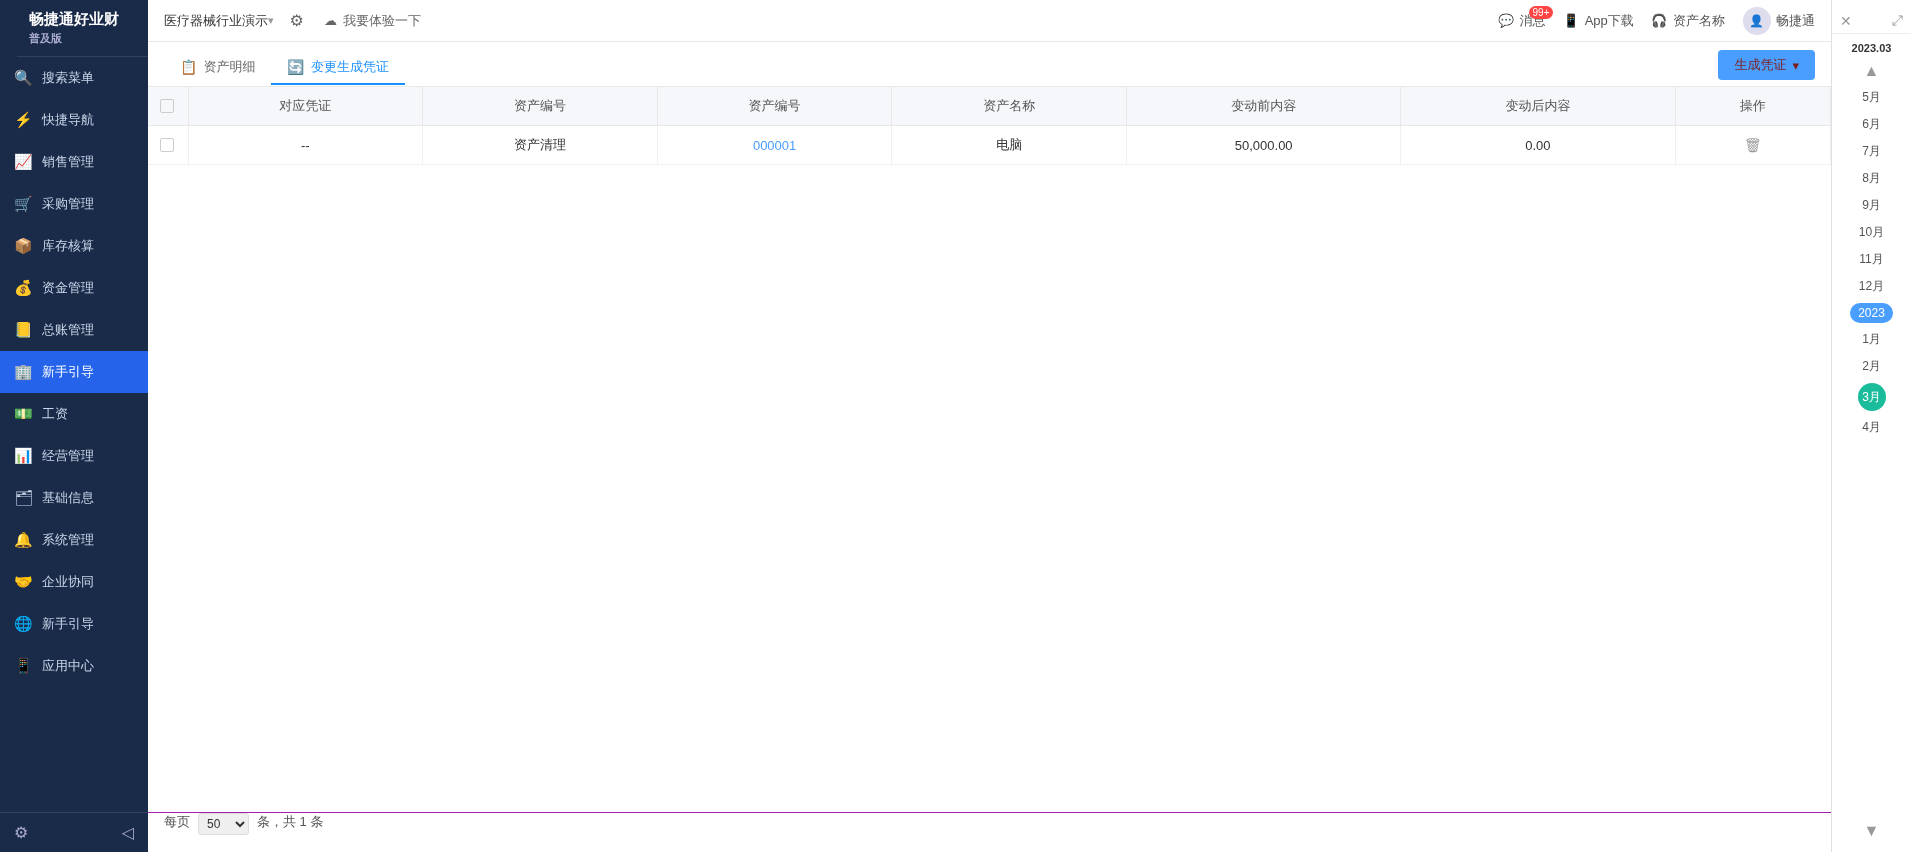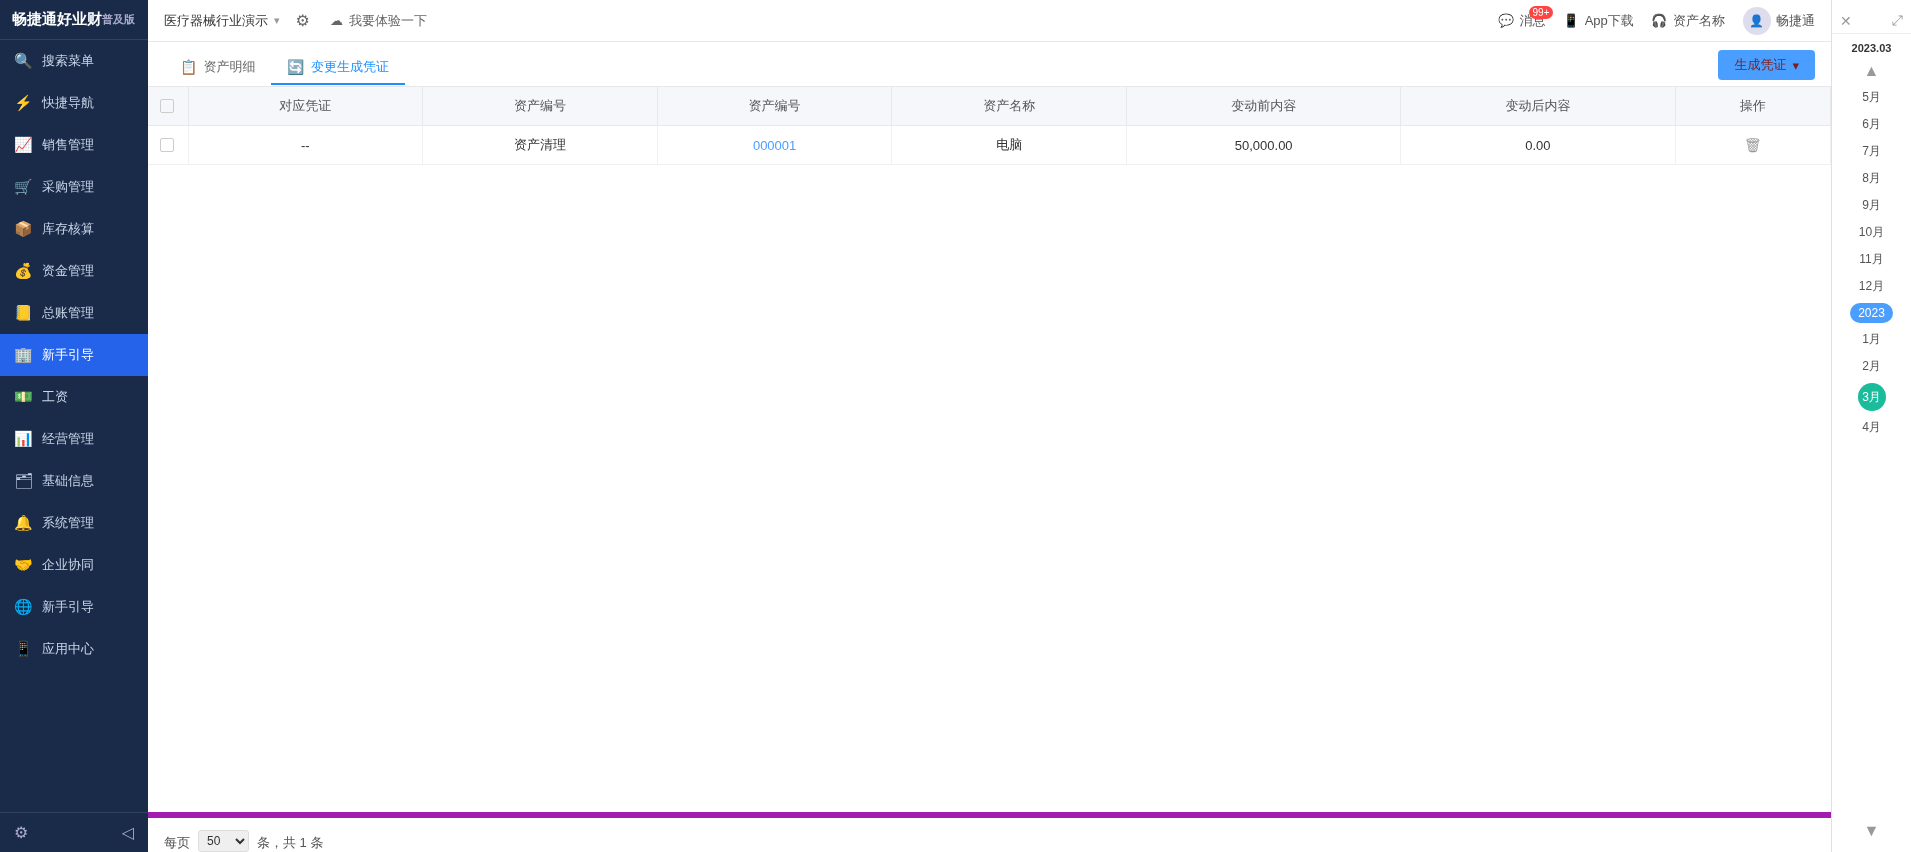--- a/index.html
+++ b/index.html
@@ -14,21 +14,22 @@
       height: 100%;
       flex-shrink: 0;
     }
     .sidebar-logo {
       padding: 10px 12px;
       color: #fff;
       font-size: 14px;
       font-weight: bold;
       border-bottom: 1px solid rgba(255,255,255,0.1);
       display: flex;
-      flex-direction: row;
+      flex-direction: column;
+      margin-left: 17px;
     }
     .sidebar-logo .logo-title { font-size: 15px; }
     .sidebar-logo .logo-sub { font-size: 11px; color: #aac; margin-top: 2px; }
     .sidebar-scroll {
       flex: 1;
       overflow-y: auto;
       overflow-x: hidden;
     }
     .sidebar-scroll::-webkit-scrollbar { width: 4px; }
     .sidebar-scroll::-webkit-scrollbar-thumb { background: rgba(255,255,255,0.2); }
@@ -65,21 +66,20 @@
       background: #fff;
       border-bottom: 1px solid #e8e8e8;
       display: flex;
       align-items: center;
       padding: 0 16px;
       gap: 12px;
     }
     .topbar-company {
       display: flex;
       align-items: center;
-      gap: 6px;
       color: #333;
       font-size: 13px;
       cursor: pointer;
     }
     .topbar-company .chevron { color: #999; font-size: 11px; }
     .topbar-settings { color: #666; cursor: pointer; font-size: 16px; margin-left: 4px; }
     .topbar-trial {
       display: flex;
       align-items: center;
       gap: 6px;
@@ -244,23 +244,23 @@
       border-radius: 2px;
       cursor: pointer;
     }
     .asset-code { color: #4a9eff; }
     .delete-icon { color: #999; cursor: pointer; font-size: 14px; }
 
     
     .table-footer {
       height: 40px;
       display: flex;
-      align-items: flex-end;
+      align-items: flex-start;
       padding: 0 16px;
-      border-top: 6px solid #a21caf;
+      border-top: 1px solid #a21caf;
       font-size: 13px;
       color: #555;
       gap: 8px;
     }
     .page-select {
       border: 1px solid #ddd;
       border-radius: 3px;
       padding: 2px 4px;
       font-size: 12px;
       color: #333;

